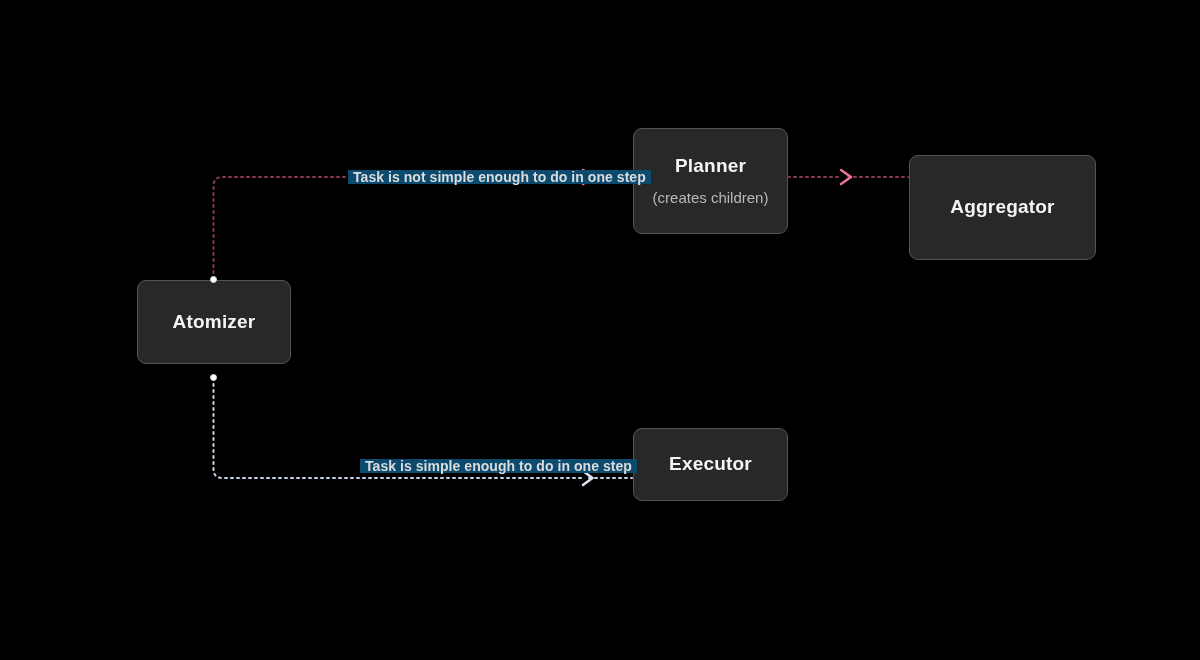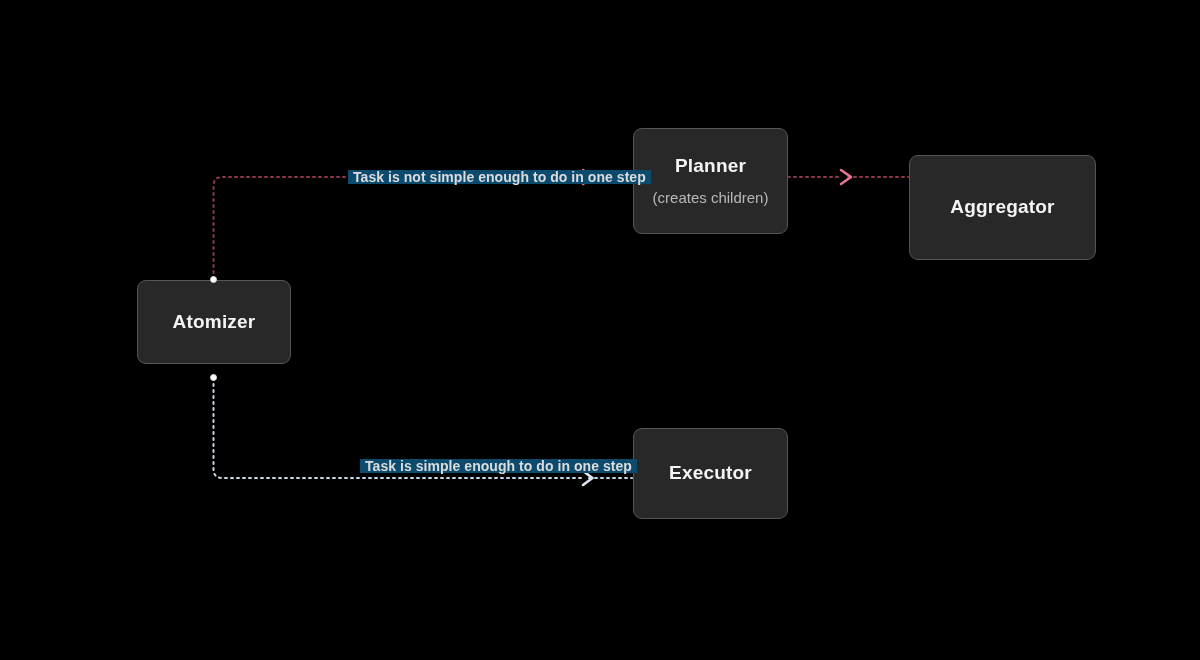--- a/index.html
+++ b/index.html
@@ -60,21 +60,21 @@
     font-size: 15px;
     font-weight: 400;
     color: #b9b9b9;
     margin-top: 12px;
     line-height: 1.2;
   }
 
   #node-atomizer   { left: 137px; top: 280px; width: 154px; height: 84px;  }
   #node-planner    { left: 633px; top: 128px; width: 155px; height: 106px; }
   #node-aggregator { left: 909px; top: 130px; width: 187px; height: 105px; margin-top: 25px; }
-  #node-executor   { left: 633px; top: 428px; width: 155px; height: 91px; }
+  #node-executor   { left: 633px; top: 428px; width: 155px; height: 73px; }
 
   
   .handle {
     position: absolute;
     width: 7px;
     height: 7px;
     border-radius: 50%;
     background: #ffffff;
     border: 1px solid #d8d8d8;
     box-sizing: border-box;

